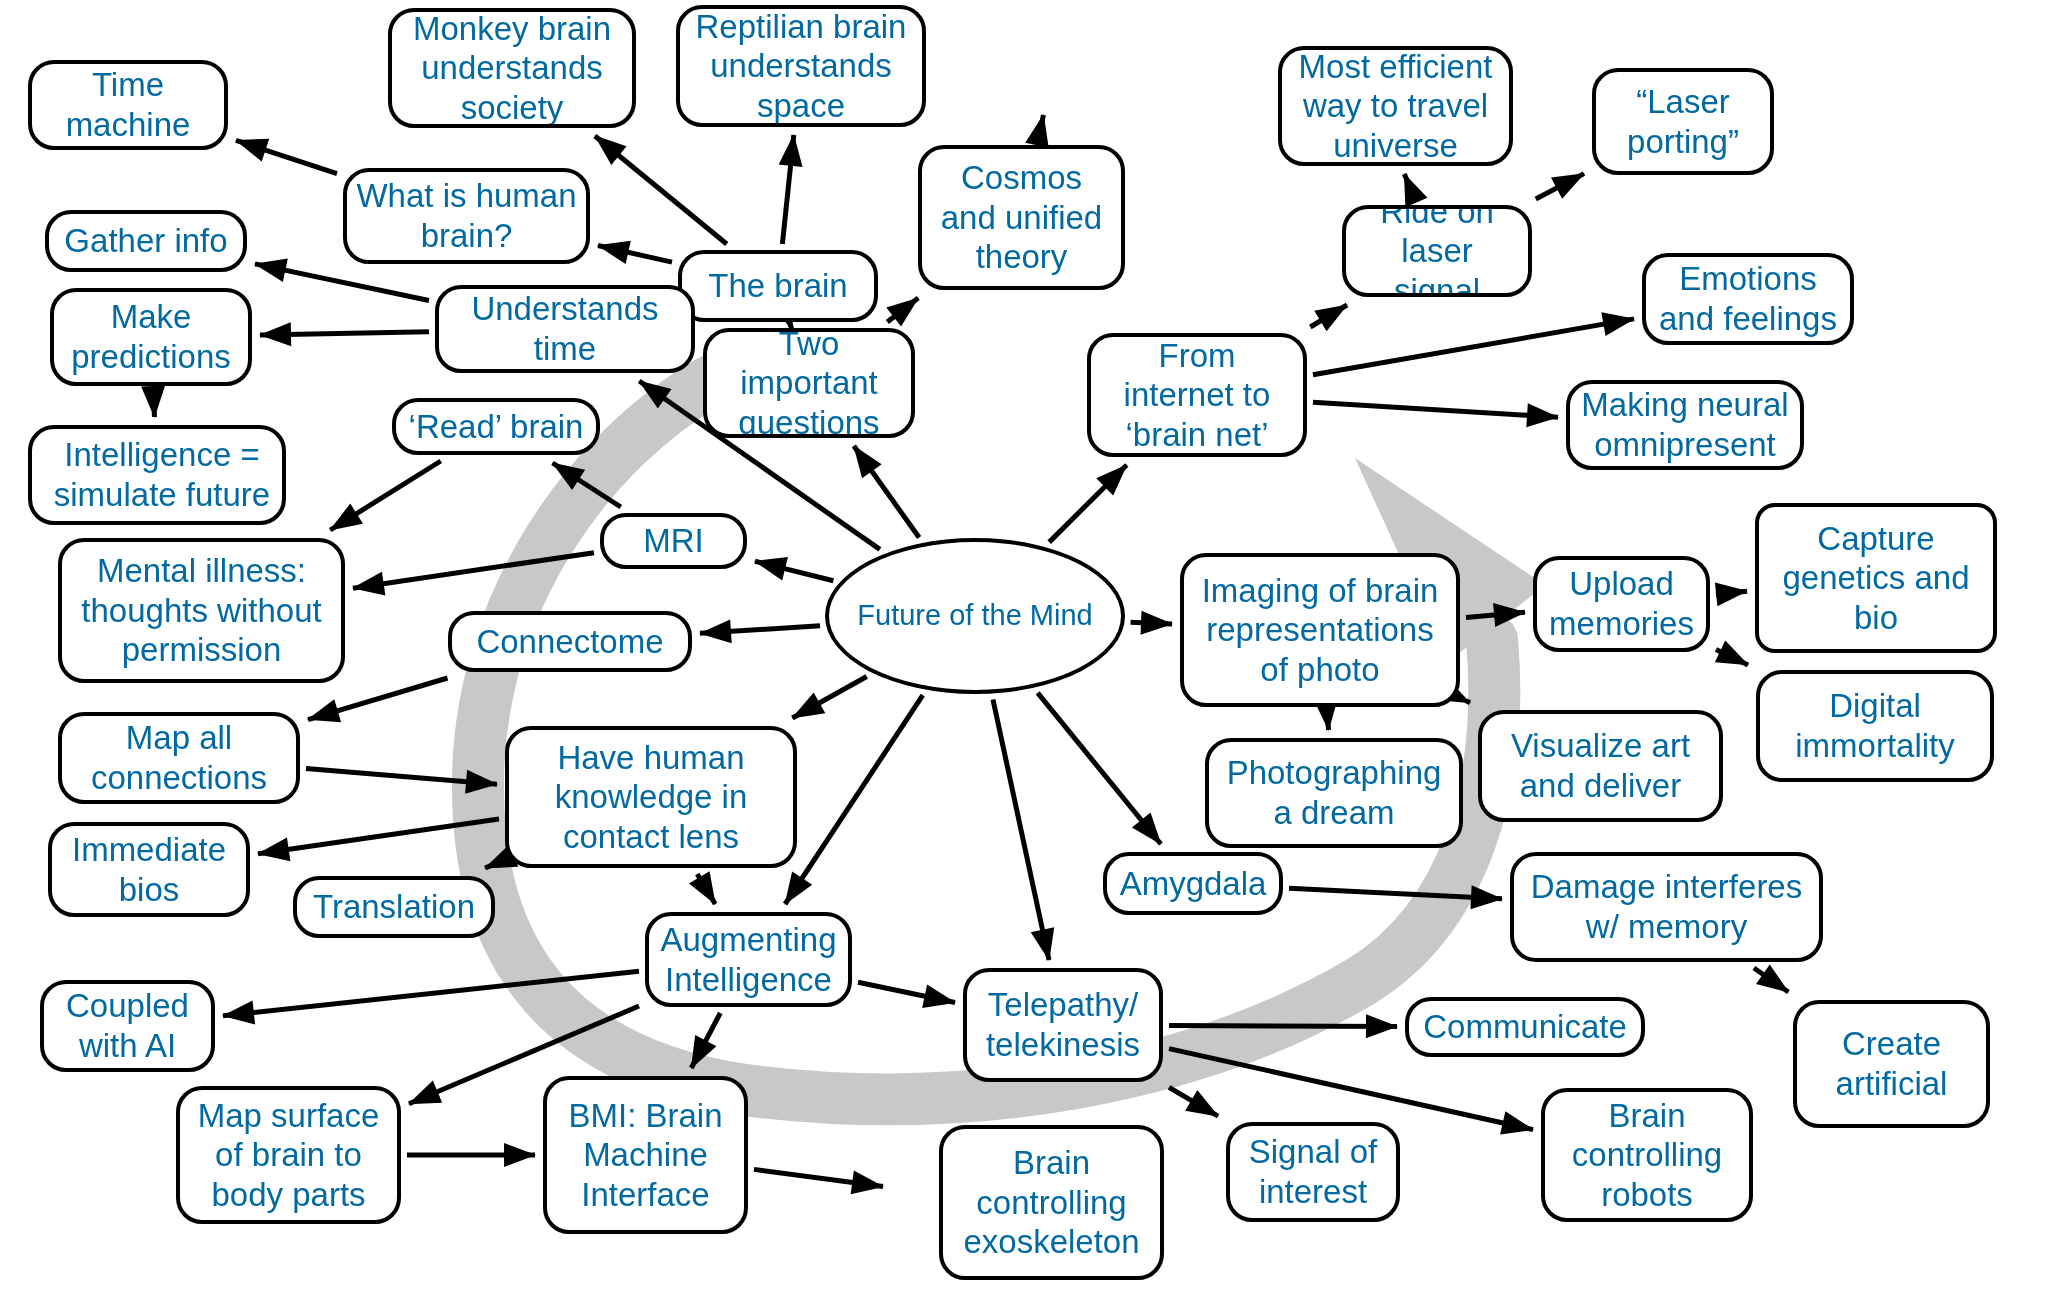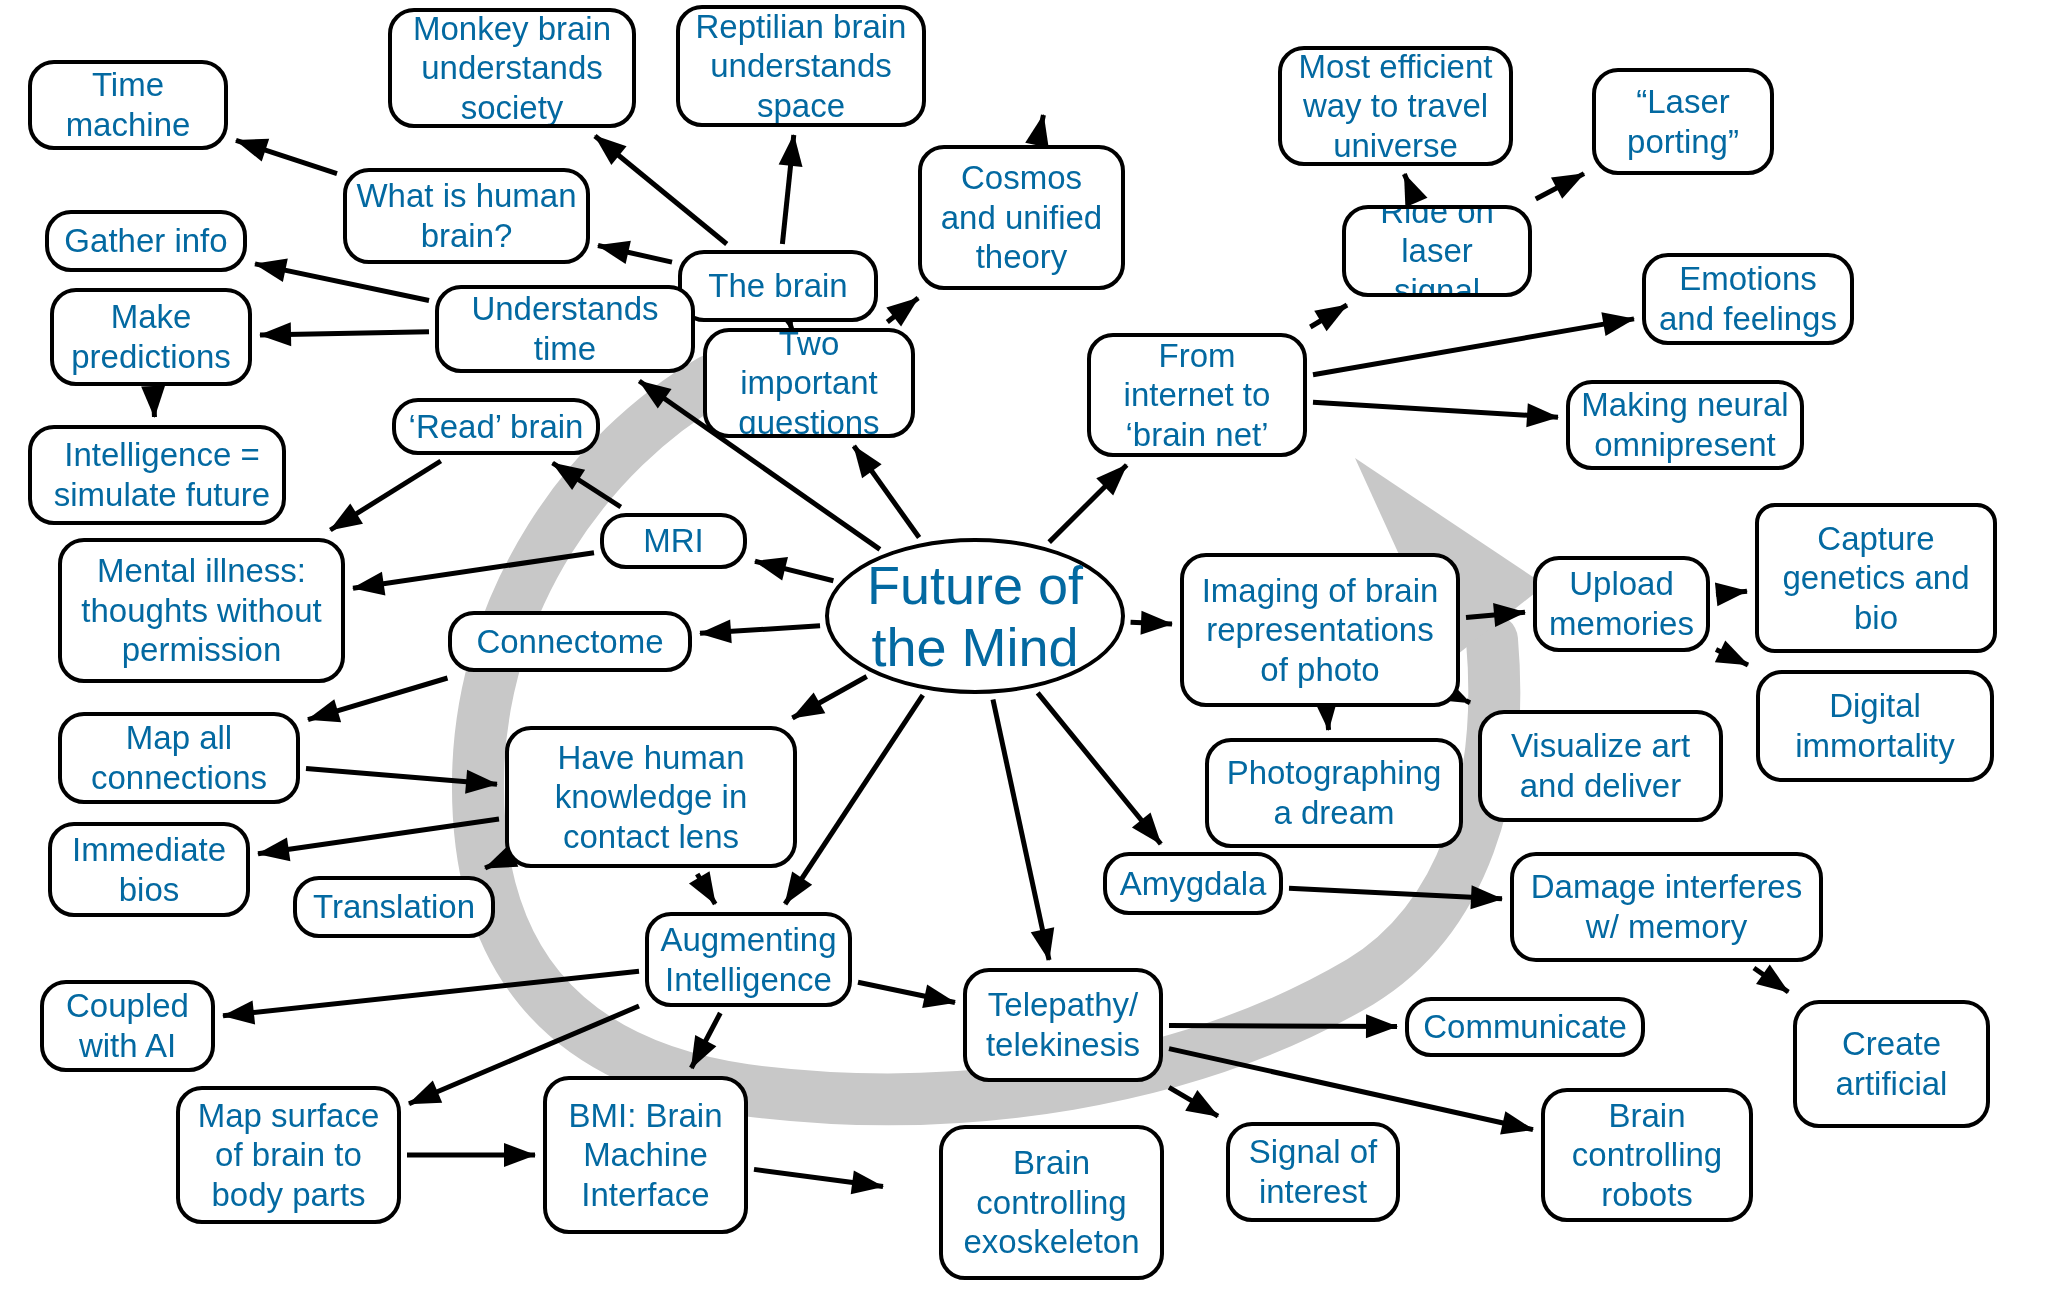--- a/index.html
+++ b/index.html
@@ -19,21 +19,21 @@
     border-radius:26px;
     background:#ffffff;
     display:flex;align-items:center;justify-content:center;
     text-align:center;
     font-size:33px;line-height:1.2;color:#0369a1;
     padding:2px 8px;
     overflow:hidden;
   }
   .node.ellipse{
     border-radius:50%;
-    font-size:54px;line-height:1.15;
+    font-size:29px;line-height:1.15;
     padding:2px 20px;
   }
 </style>
 </head>
 <body>
 
 <div id="canvas">
   <svg id="edges" viewBox="0 0 2048 1291" xmlns="http://www.w3.org/2000/svg">
       <defs>
         <marker id="ah" viewBox="0 0 34 26" refX="32" refY="13" markerWidth="34" markerHeight="26" markerUnits="userSpaceOnUse" orient="auto">

